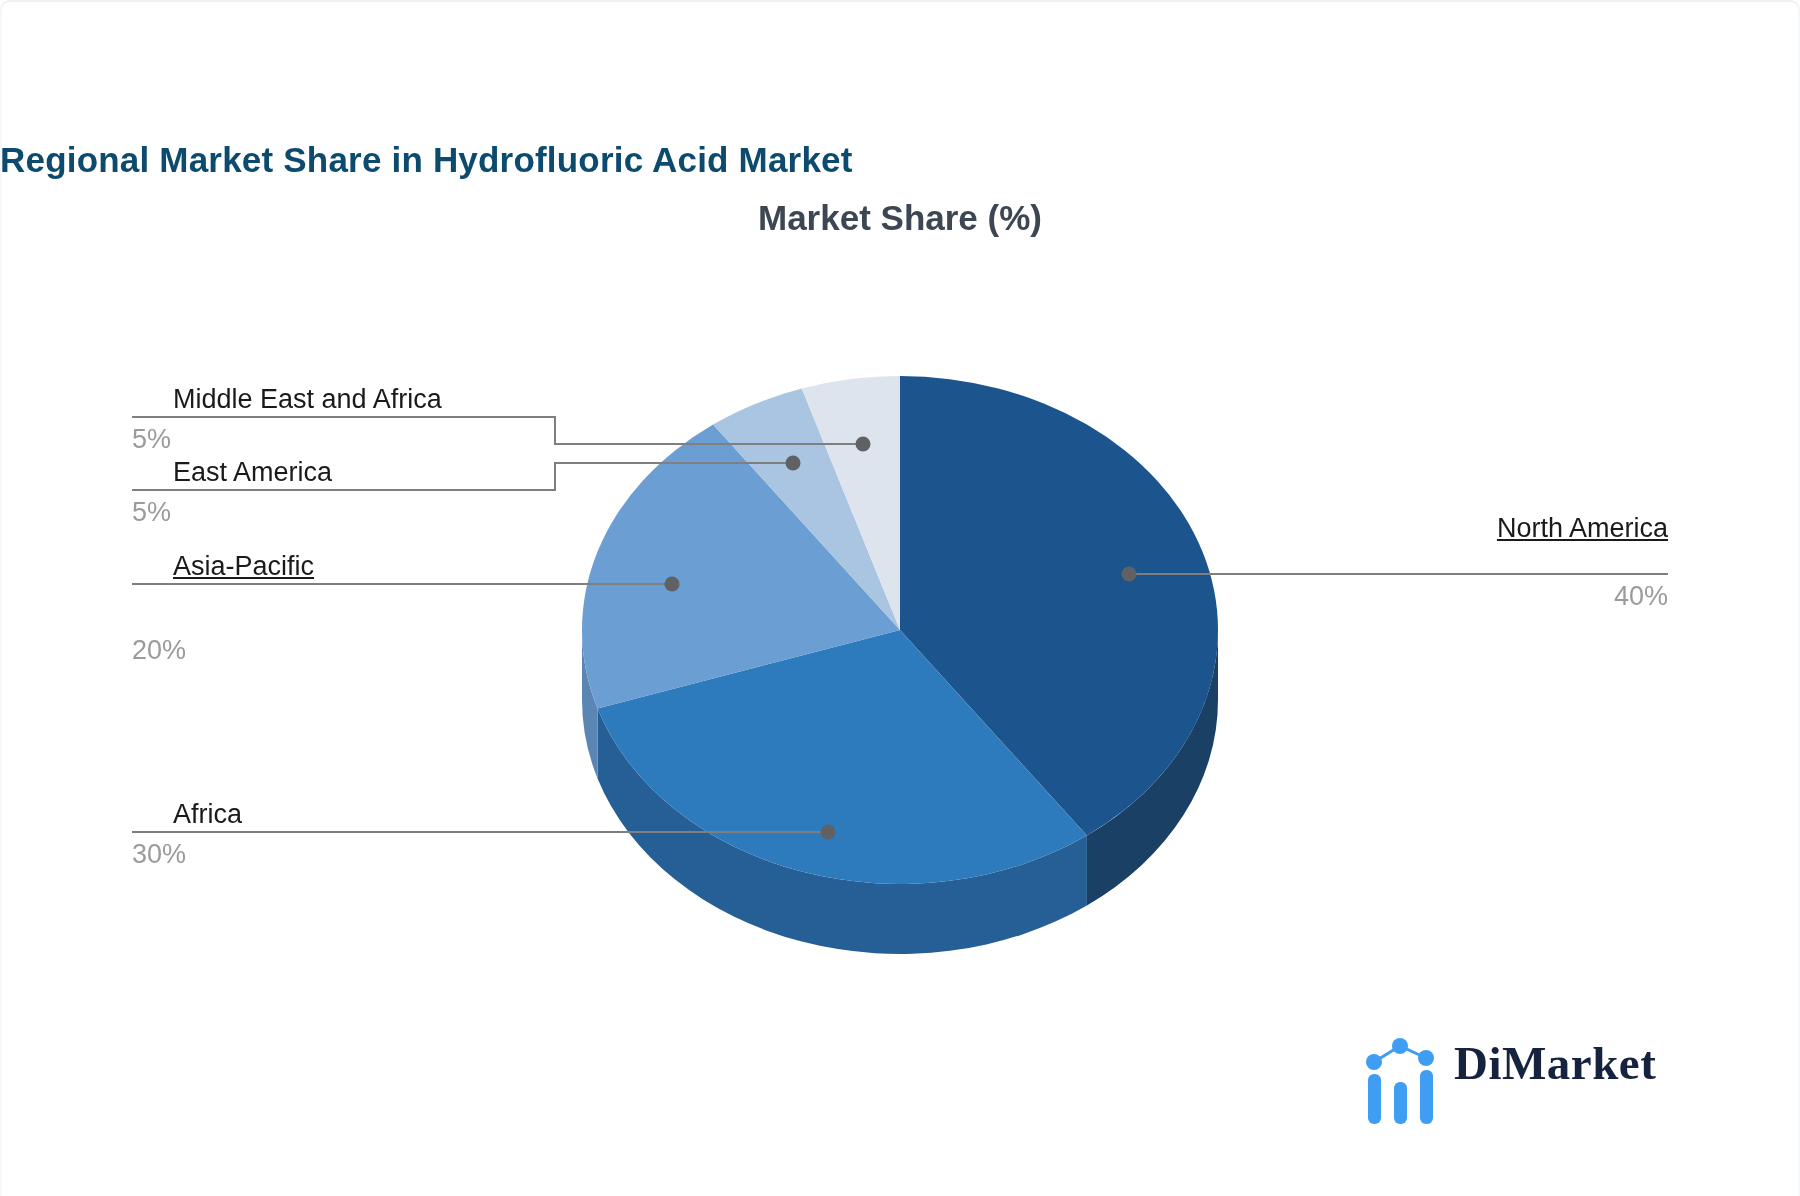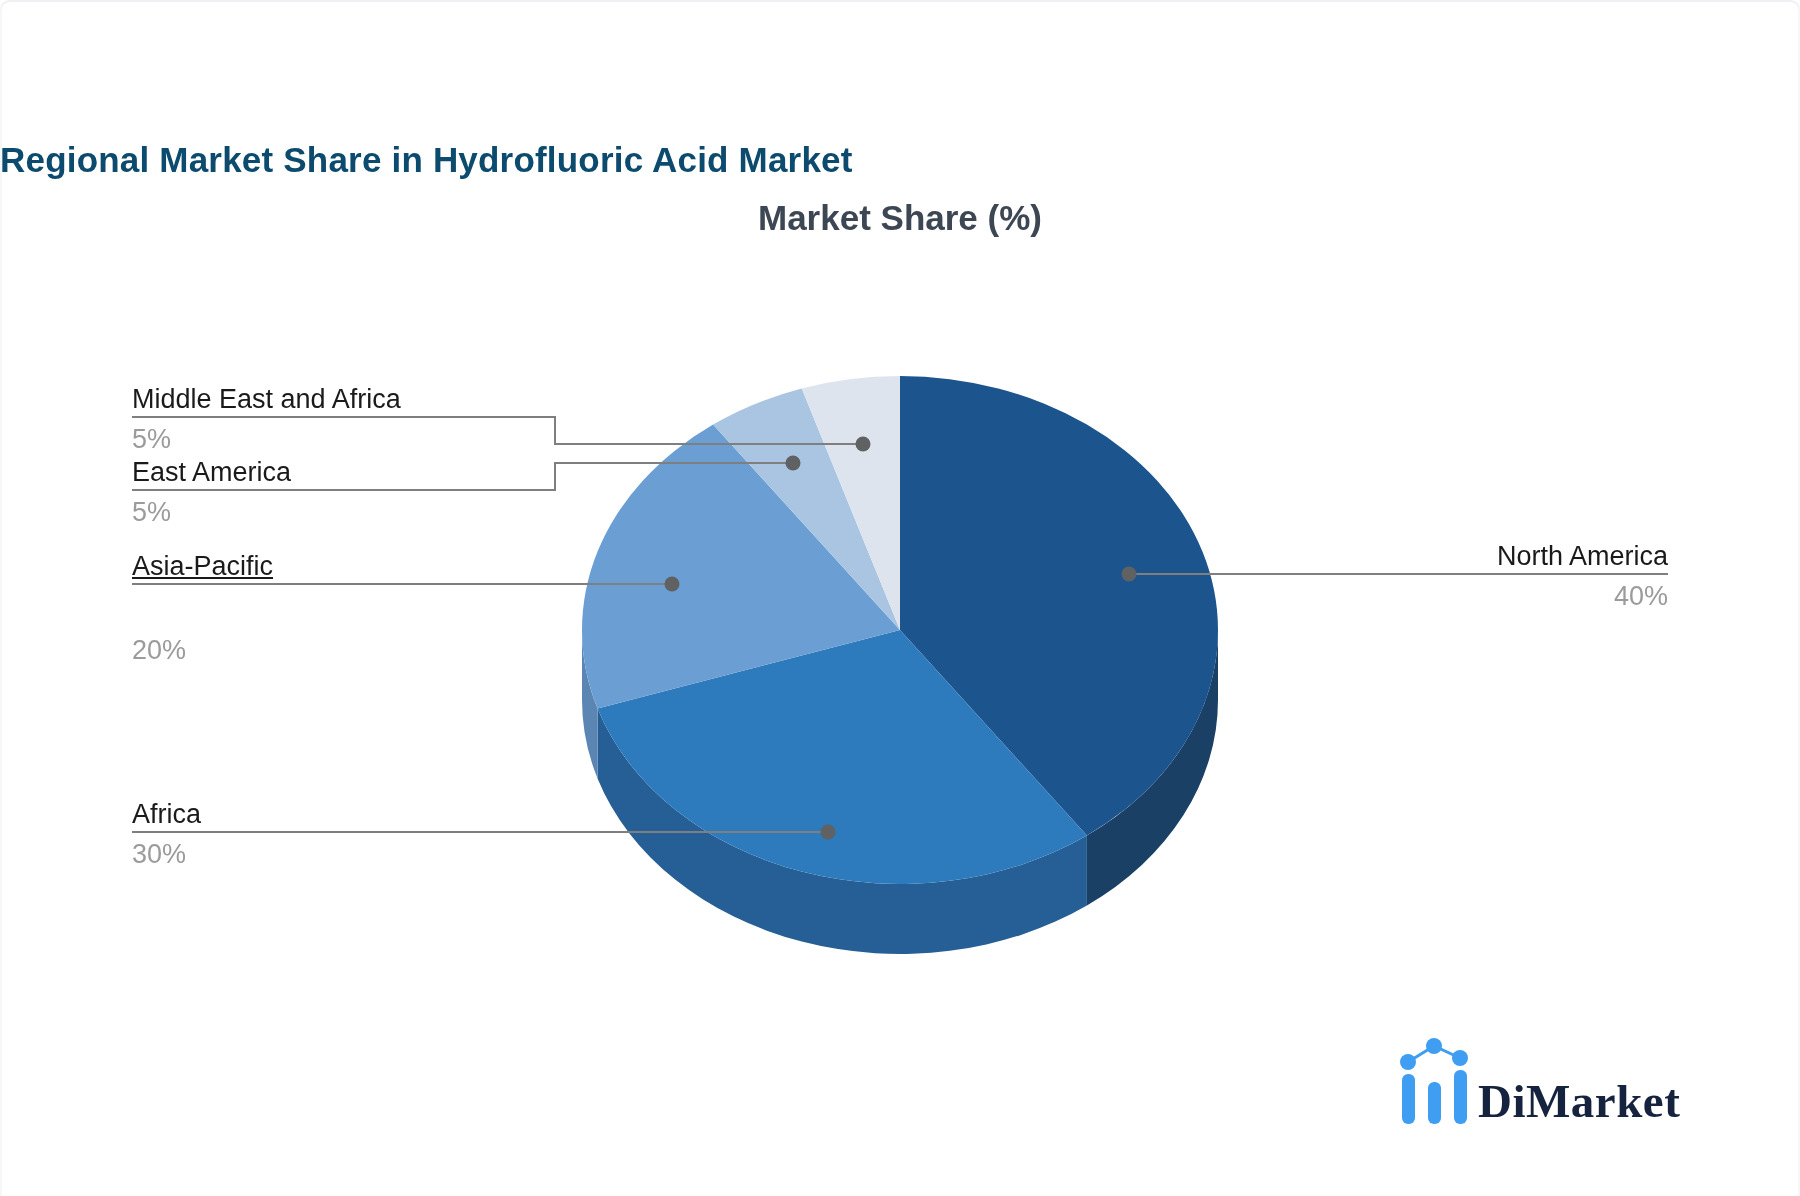--- a/index.html
+++ b/index.html
@@ -15,26 +15,26 @@
   .chart-title{
     position:absolute;top:140px;left:0;width:1800px;text-align:left;
     font-size:35px;font-weight:bold;color:#0c4a6e;letter-spacing:.2px;
   }
   .chart-subtitle{
     position:absolute;top:198px;left:0;width:1800px;text-align:center;
     font-size:35px;font-weight:600;color:#3d4653;
   }
   #pie{position:absolute;left:0;top:0;}
   .lbl,.val{position:absolute;white-space:nowrap;line-height:33px;font-size:27px;}
-  .lbl{color:#1a1a1a;}
+  .lbl{color:#1a1a1a;margin-left:41px;}
   .val{color:#9b9b9b;}
   .anchor-left{left:132px;}
   .anchor-right{right:132px;text-align:right;}
   .logo{
-    position:absolute;left:1396px;top:1036px;display:flex;align-items:flex-end;gap:4px;
+    position:absolute;left:1362px;top:1036px;display:flex;align-items:flex-start;gap:14px;
   }
   .logo-text{
     font-family:"Liberation Serif",serif;font-weight:bold;font-size:47px;color:#16233e;
     letter-spacing:.5px;
   }
 </style>
 </head>
 <body>
 
 <div class="frame-edge"></div>
@@ -68,21 +68,21 @@
 
 <div class="lbl anchor-left" style="top:456px;">East America</div>
 <div class="val anchor-left" style="top:496px;">5%</div>
 
 <div class="lbl anchor-left" style="top:550px;text-decoration:underline;">Asia-Pacific</div>
 <div class="val anchor-left" style="top:590px;margin-top:44px;">20%</div>
 
 <div class="lbl anchor-left" style="top:798px;">Africa</div>
 <div class="val anchor-left" style="top:838px;">30%</div>
 
-<div class="lbl anchor-right" style="top:540px;">North America</div>
+<div class="lbl anchor-right" style="top:512px;text-decoration:underline;">North America</div>
 <div class="val anchor-right" style="top:580px;">40%</div>
 
 <div class="logo">
   <svg width="78" height="92" viewBox="0 0 78 92">
     <g fill="#3f9ef2" stroke="none">
       <rect x="6" y="38" width="13" height="50" rx="6"></rect>
       <rect x="32" y="46" width="13" height="42" rx="6"></rect>
       <rect x="58" y="34" width="13" height="54" rx="6"></rect>
     </g>
     <polyline points="12,26 38,10 64,22" fill="none" stroke="#3f9ef2" stroke-width="3"></polyline>

